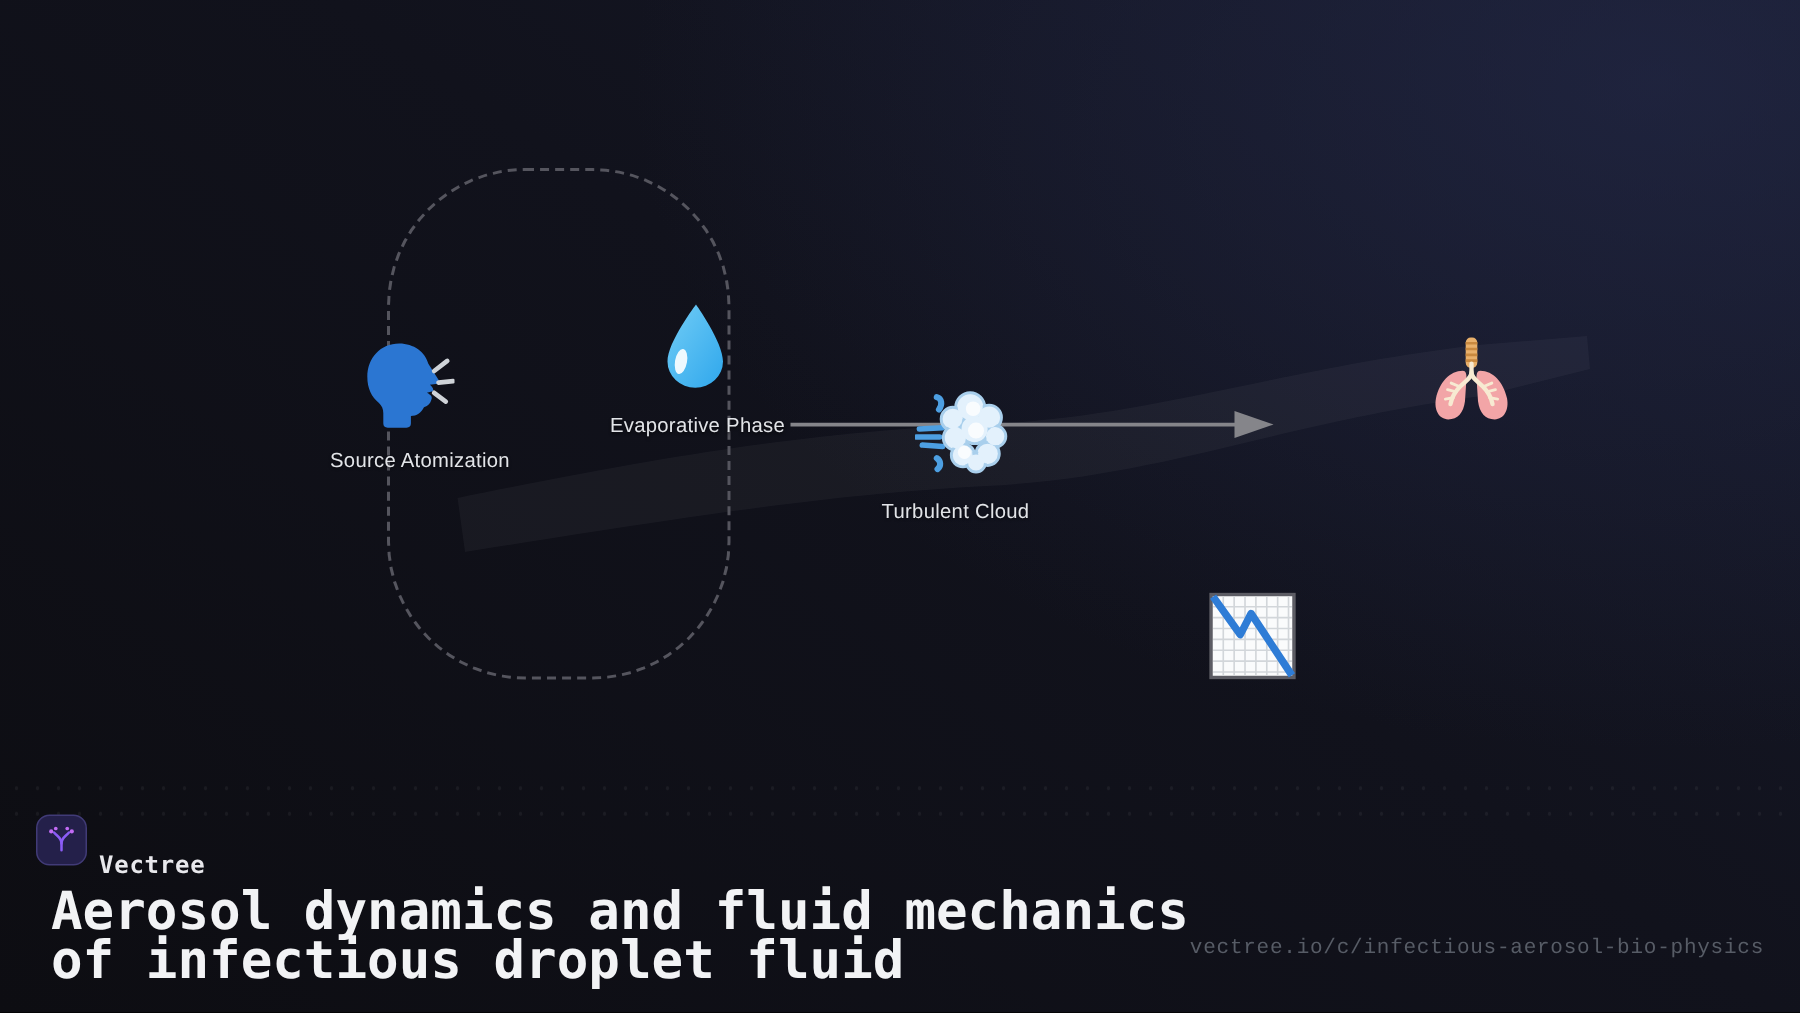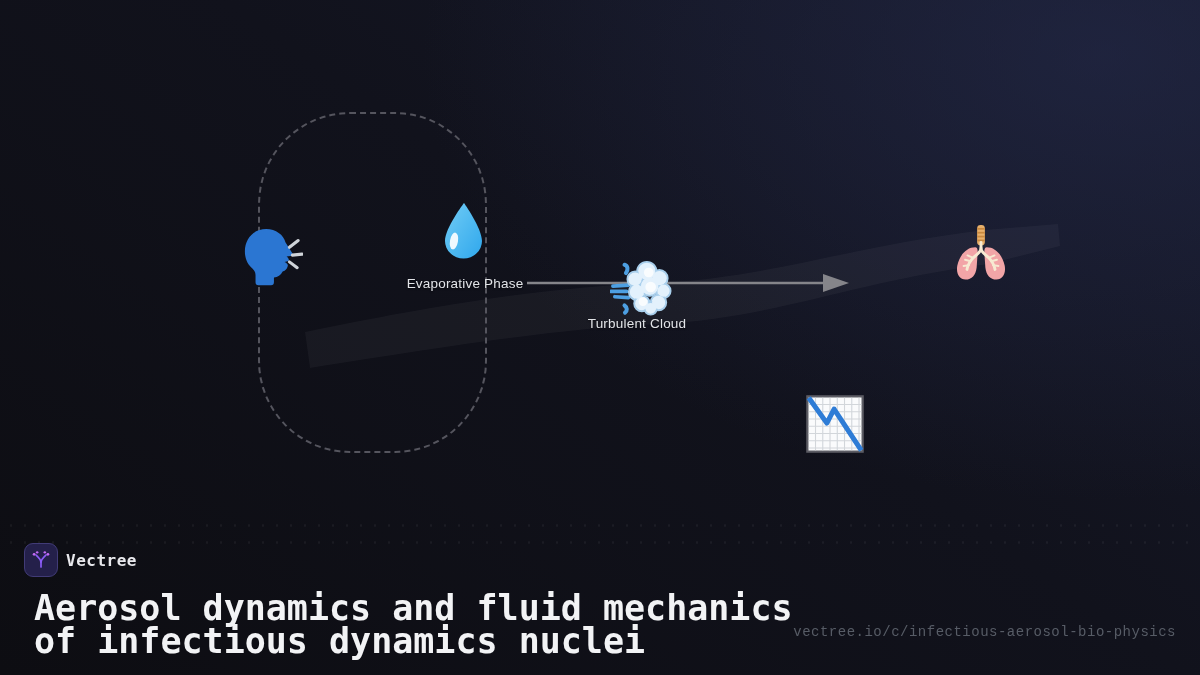--- a/index.html
+++ b/index.html
@@ -19,21 +19,21 @@
     border:2px dashed #55555e;border-radius:92px;
     box-sizing:border-box;
   }
   
   .stage-label{
     width:220px;text-align:center;color:#e2e4e8;font-size:13.5px;
     letter-spacing:0.2px;text-shadow:0 1px 2px rgba(0,0,0,0.6);
   }
   #label-1{left:170px;top:299px;}
   #label-2{left:355px;top:276px;}
-  #label-3{left:527px;top:316px;}
+  #label-3{left:527px;top:333px;}
   #label-4{left:722px;top:468px;}
   #label-5{left:868px;top:299px;}
   
   #icon-1{left:241px;top:227px;width:62px;height:62px;}
   #icon-2{left:441px;top:201px;width:44px;height:58px;}
   #icon-3{left:610px;top:258px;width:62px;height:60px;}
   #icon-4{left:806px;top:394px;width:58px;height:60px;}
   #icon-5{left:952px;top:223px;width:58px;height:60px;}
   
   #dot-strip{
@@ -41,21 +41,21 @@
     background-image:radial-gradient(circle, rgba(255,255,255,0.05) 1px, transparent 1.4px);
     background-size:14px 17px;background-position:4px 6px;
   }
   
   #logo{
     left:24px;top:543px;width:34px;height:34px;border-radius:9px;
     background:#24204a;border:1px solid #413b77;box-sizing:border-box;
     display:flex;align-items:center;justify-content:center;
   }
   #brand-name{
-    left:66px;top:551px;color:#e8e8ec;
+    left:66px;top:567px;color:#e8e8ec;
     font-family:"DejaVu Sans Mono","Liberation Mono",monospace;
     font-weight:bold;font-size:16px;letter-spacing:0.5px;
   }
   #page-title{
     left:22px;top:580px;margin:12px;color:#f2f3f5;
     font-family:"DejaVu Sans Mono","Liberation Mono",monospace;
     font-weight:bold;font-size:35px;line-height:33px;letter-spacing:0px;
     white-space:nowrap;
   }
   #page-title span{display:block;}
@@ -85,20 +85,21 @@
     <path fill="#2b76d2" d="M26 2 C36 2 44 8 46 16 L53 27 C54 28.5 53 30 51 30 L47 30.5
       C49 32 50 34 49 35 L45 36 C48 37.5 49 39 48 41 C47.5 43 46 45 43 46
       C41 50 38 52 34 52 L34 57 C34 59 33 60 31 60 L18 60 C16 60 15 59 15 57 L15 50
       C15 47 14 45 12 43 C7 39 4 33 4 25 C4 12 13 2 26 2 Z"></path>
     <g stroke="#cfd3d8" stroke-width="3.2" stroke-linecap="round">
       <line x1="50" y1="21" x2="59" y2="14"></line>
       <line x1="53" y1="29" x2="63" y2="28"></line>
       <line x1="50" y1="36" x2="58" y2="42"></line>
     </g>
   </svg>
+  <div id="label-1" class="abs stage-label">Source Atomization</div>
 
   <svg id="icon-2" class="abs" viewBox="0 0 44 58">
     <defs>
       <linearGradient id="dropGrad" x1="0" y1="0" x2="1" y2="1">
         <stop offset="0" stop-color="#72cdf6"></stop>
           <stop offset="1" stop-color="#2fa7ec"></stop>
       </linearGradient>
     </defs>
     <path d="M23 2 C23 2 4 27 4 40 A18.5 17.5 0 0 0 41 40 C41 27 23 2 23 2 Z" fill="url(#dropGrad)"></path>
     <ellipse cx="13" cy="40" rx="4" ry="8.5" fill="#ffffff" opacity="0.9" transform="rotate(10 13 40)"></ellipse>
@@ -185,18 +186,18 @@
           <circle cx="12" cy="7" r="1.6"></circle>
         <circle cx="22" cy="7" r="1.6"></circle>
           <circle cx="26" cy="9.5" r="1.8"></circle>
       </g>
     </svg>
   </div>
   <div id="brand-name" class="abs">Vectree</div>
 
   <h1 id="page-title" class="abs">
     <span>Aerosol dynamics and fluid mechanics</span>
-    <span>of infectious dynamics nuclei</span>
+    <span>of infectious droplet fluid</span>
   </h1>
 
   <div id="content-url" class="abs">vectree.io/c/infectious-aerosol-bio-physics</div>
 
 </div>
 
 </body></html>

